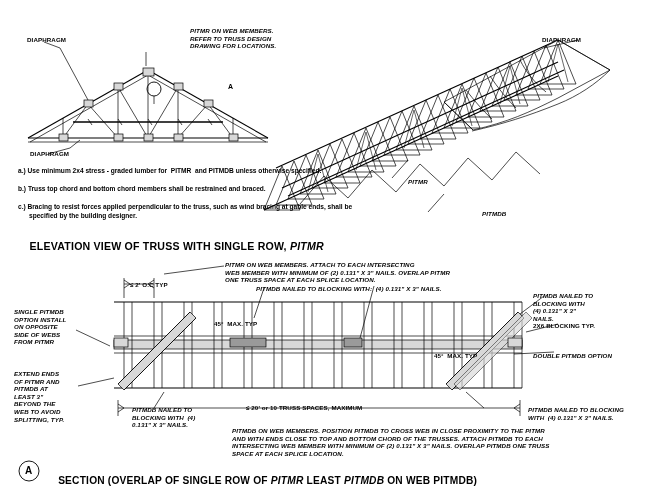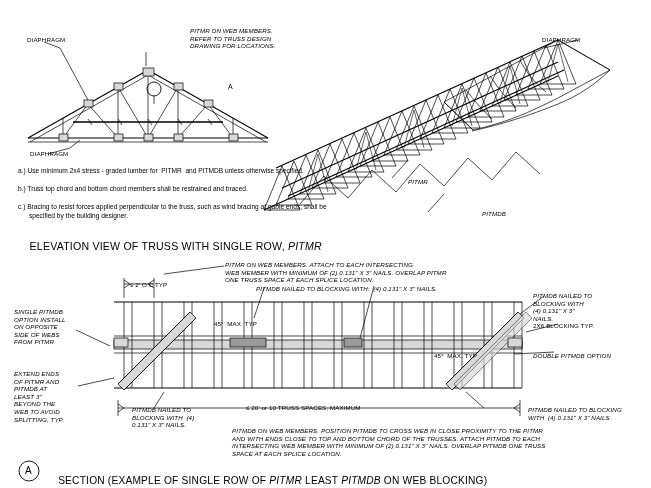--- a/index.html
+++ b/index.html
@@ -4,21 +4,21 @@
 <style>
   html,body{margin:0;padding:0;}
   body{
     width:651px;height:488px;
     background:#ffffff;
     font-family:"Liberation Sans", sans-serif;
     color:#000;
     position:relative;
     overflow:hidden;
   }
-  #root{position:relative;width:651px;height:488px;}
+  #root{position:relative;width:651px;height:488px;font-weight:bold;}
   .abs{position:absolute;}
   .lbl{font-size:6.2px;line-height:7.6px;letter-spacing:0.1px;white-space:pre;}
   .lbl.i{font-style:italic;}
   .note{font-size:6.6px;line-height:9.4px;white-space:pre;}
   .head{font-size:10.6px;letter-spacing:0.2px;white-space:pre;}
   .head .it{font-style:italic;}
   .cap{font-size:10.2px;letter-spacing:0.2px;white-space:pre;}
   svg{display:block;overflow:visible;}
   .ln{stroke:#000;fill:none;}
   .thin{stroke-width:0.7;}
@@ -287,16 +287,16 @@
   <div class="abs lbl i" style="left:232px;top:427px;">PITMDB ON WEB MEMBERS. POSITION PITMDB TO CROSS WEB IN CLOSE PROXIMITY TO THE PITMR
 AND WITH ENDS CLOSE TO TOP AND BOTTOM CHORD OF THE TRUSSES. ATTACH PITMDB TO EACH
 INTERSECTING WEB MEMBER WITH MINIMUM OF (2) 0.131" X 3" NAILS. OVERLAP PITMDB ONE TRUSS
 SPACE AT EACH SPLICE LOCATION.</div>
 
   <svg class="abs" style="left:16px;top:458px;" width="26" height="26" viewBox="0 0 26 26">
     <circle class="circ" cx="13" cy="13" r="10"></circle>
   </svg>
   <div class="abs" style="left:25px;top:465px;font-size:10px;">A</div>
   <div class="abs cap" style="left:46px;top:464px;">
-    <span>SECTION (EXAMPLE OF SINGLE ROW OF </span><span style="font-style:italic;">PITMR</span><span> LEAST </span><span style="font-style:italic;">PITMDB</span><span> ON WEB BLOCKING)</span>
+    <span>SECTION (OVERLAP OF SINGLE ROW OF </span><span style="font-style:italic;">PITMR</span><span> LEAST </span><span style="font-style:italic;">PITMDB</span><span> ON WEB PITMDB)</span>
   </div>
 
 </div>
 
 </body></html>

